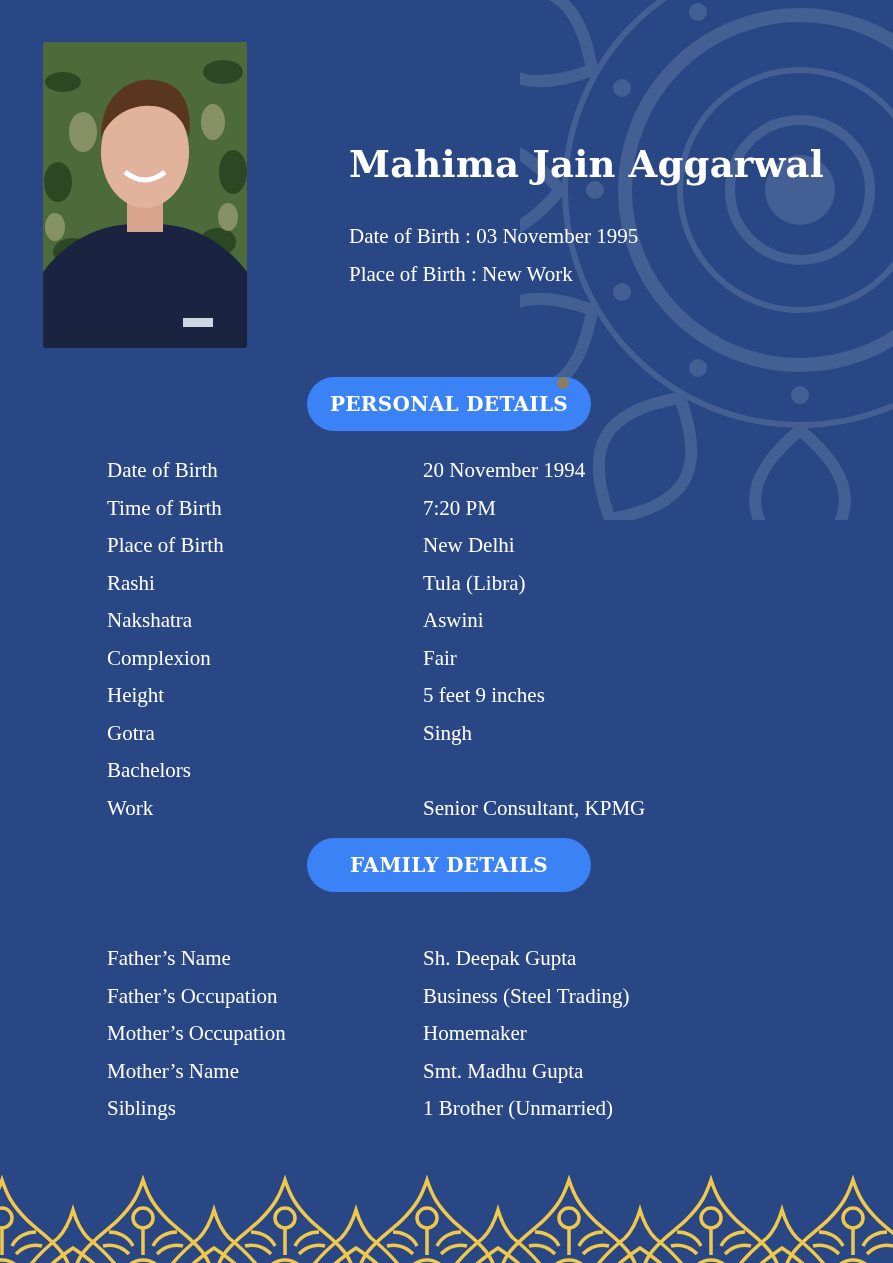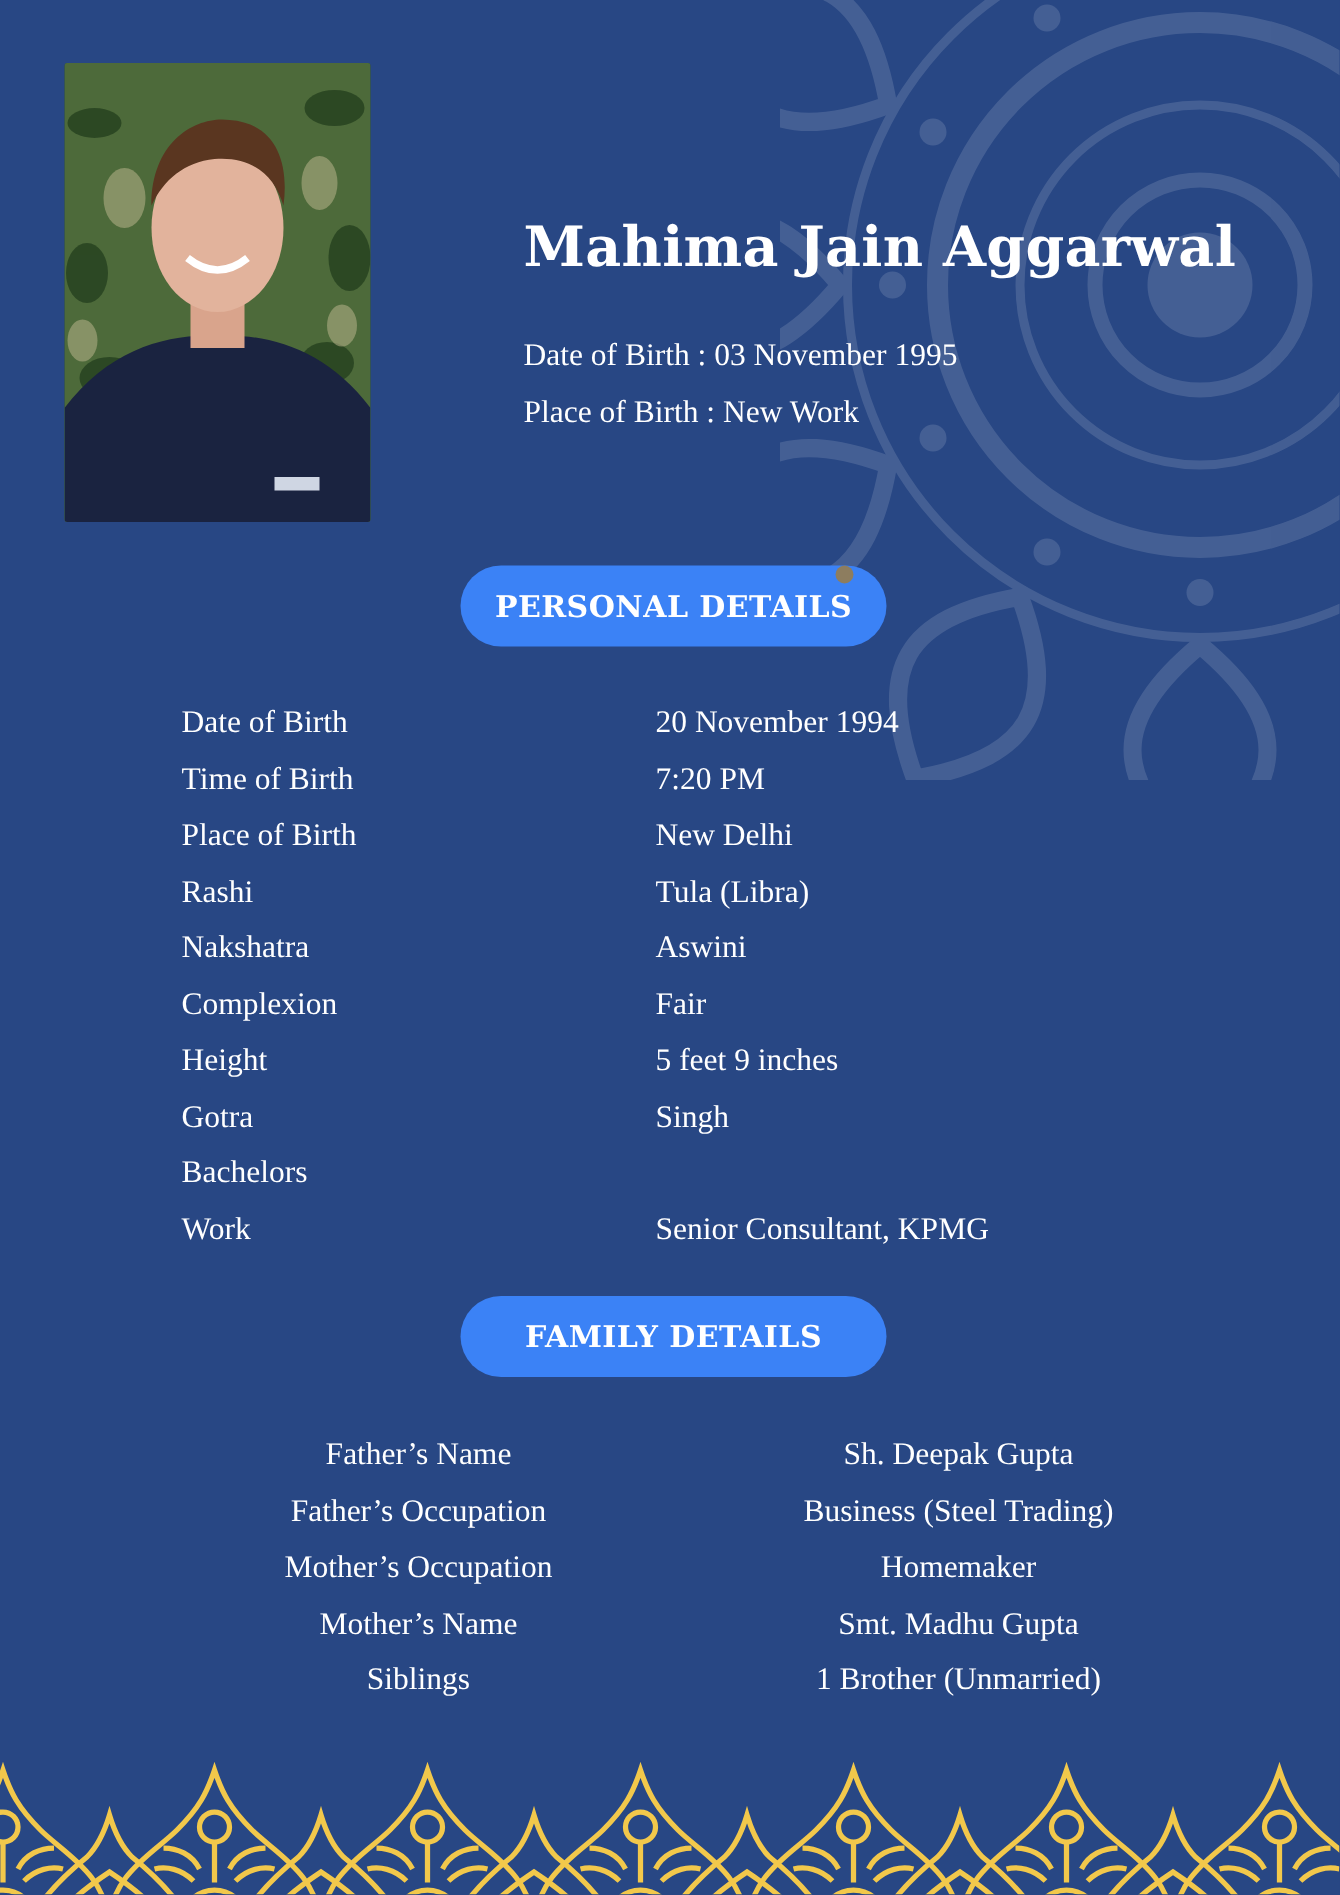--- a/index.html
+++ b/index.html
@@ -4,21 +4,21 @@
   <style>
     html, body { margin: 0; padding: 0; }
     body { width: 893px; height: 1263px; background: #284784; overflow: hidden; position: relative; font-family: "DejaVu Serif", serif; color: #ffffff; }
     .mandala { position: absolute; left: 520px; top: -140px; width: 560px; height: 660px; opacity: 0.13; }
     .photo { position: absolute; left: 43px; top: 42px; width: 204px; height: 306px; border-radius: 2px; overflow: hidden; background: #3b5a2e; }
     .photo svg { display: block; width: 100%; height: 100%; }
     .name { position: absolute; left: 349px; top: 142px; font-family: "DejaVu Serif", serif; font-weight: bold; font-size: 37px; letter-spacing: 0.2px; white-space: nowrap; }
     .subline { position: absolute; left: 349px; font-family: "Liberation Serif", serif; font-size: 21px; white-space: nowrap; margin-top: 24px; }
     .pill { position: absolute; left: 307px; width: 284px; height: 54px; border-radius: 27px; background: #3b82f6; display: flex; align-items: center; justify-content: center; font-family: "DejaVu Serif", serif; font-weight: bold; font-size: 20px; letter-spacing: 0.3px; }
     .pill .dot { position: absolute; right: 22px; top: 0px; width: 12px; height: 12px; border-radius: 50%; background: #a27c3a; opacity: 0.8; }
-    .rows { position: absolute; left: 121px; width: 720px; margin-top: 11px; }
+    .rows { position: absolute; left: 107px; width: 720px; }
     .row { display: flex; height: 37.5px; align-items: center; font-family: "Liberation Serif", serif; font-size: 21px; }
     .row .k { width: 316px; }
     .row .v { flex: 1; white-space: nowrap; }
     .border { position: absolute; left: 0; top: 1160px; width: 893px; height: 103px; }
   </style>
 </head>
 <body>
 
 <svg class="mandala" viewBox="-280 -330 560 660">
   <g fill="none" stroke="#ffffff" stroke-width="10">
@@ -130,25 +130,25 @@
     </div>
   <div class="row">
       <span class="k">Bachelors</span>
     </div>
   <div class="row">
       <span class="k">Work</span>
       <span class="v">Senior Consultant, KPMG</span>
     </div>
 </div>
 
-<div class="pill" style="top:864px;">
+<div class="pill" style="top:838px;">
   <span>FAMILY DETAILS</span>
 </div>
 
-<div class="rows" style="top:940px;text-align:center;">
+<div class="rows" style="top:940px;">
   <div class="row">
       <span class="k">Father’s Name</span>
       <span class="v">Sh. Deepak Gupta</span>
     </div>
   <div class="row">
       <span class="k">Father’s Occupation</span>
       <span class="v">Business (Steel Trading)</span>
     </div>
   <div class="row">
       <span class="k">Mother’s Occupation</span>

